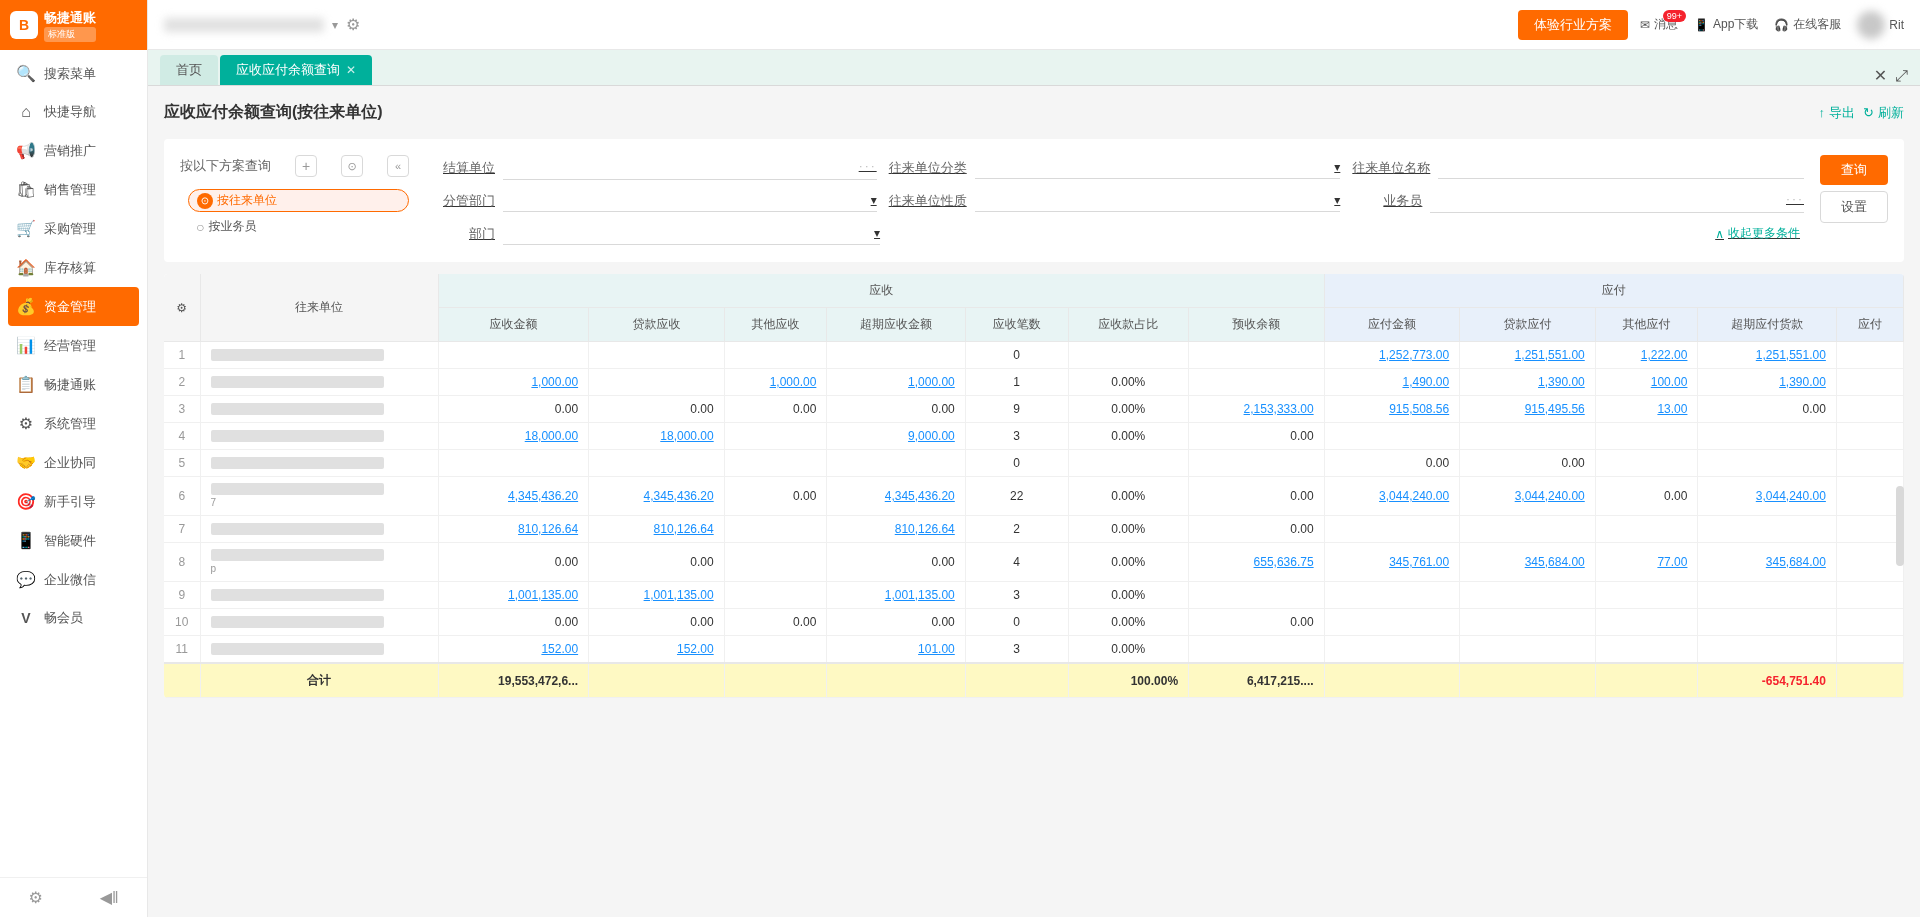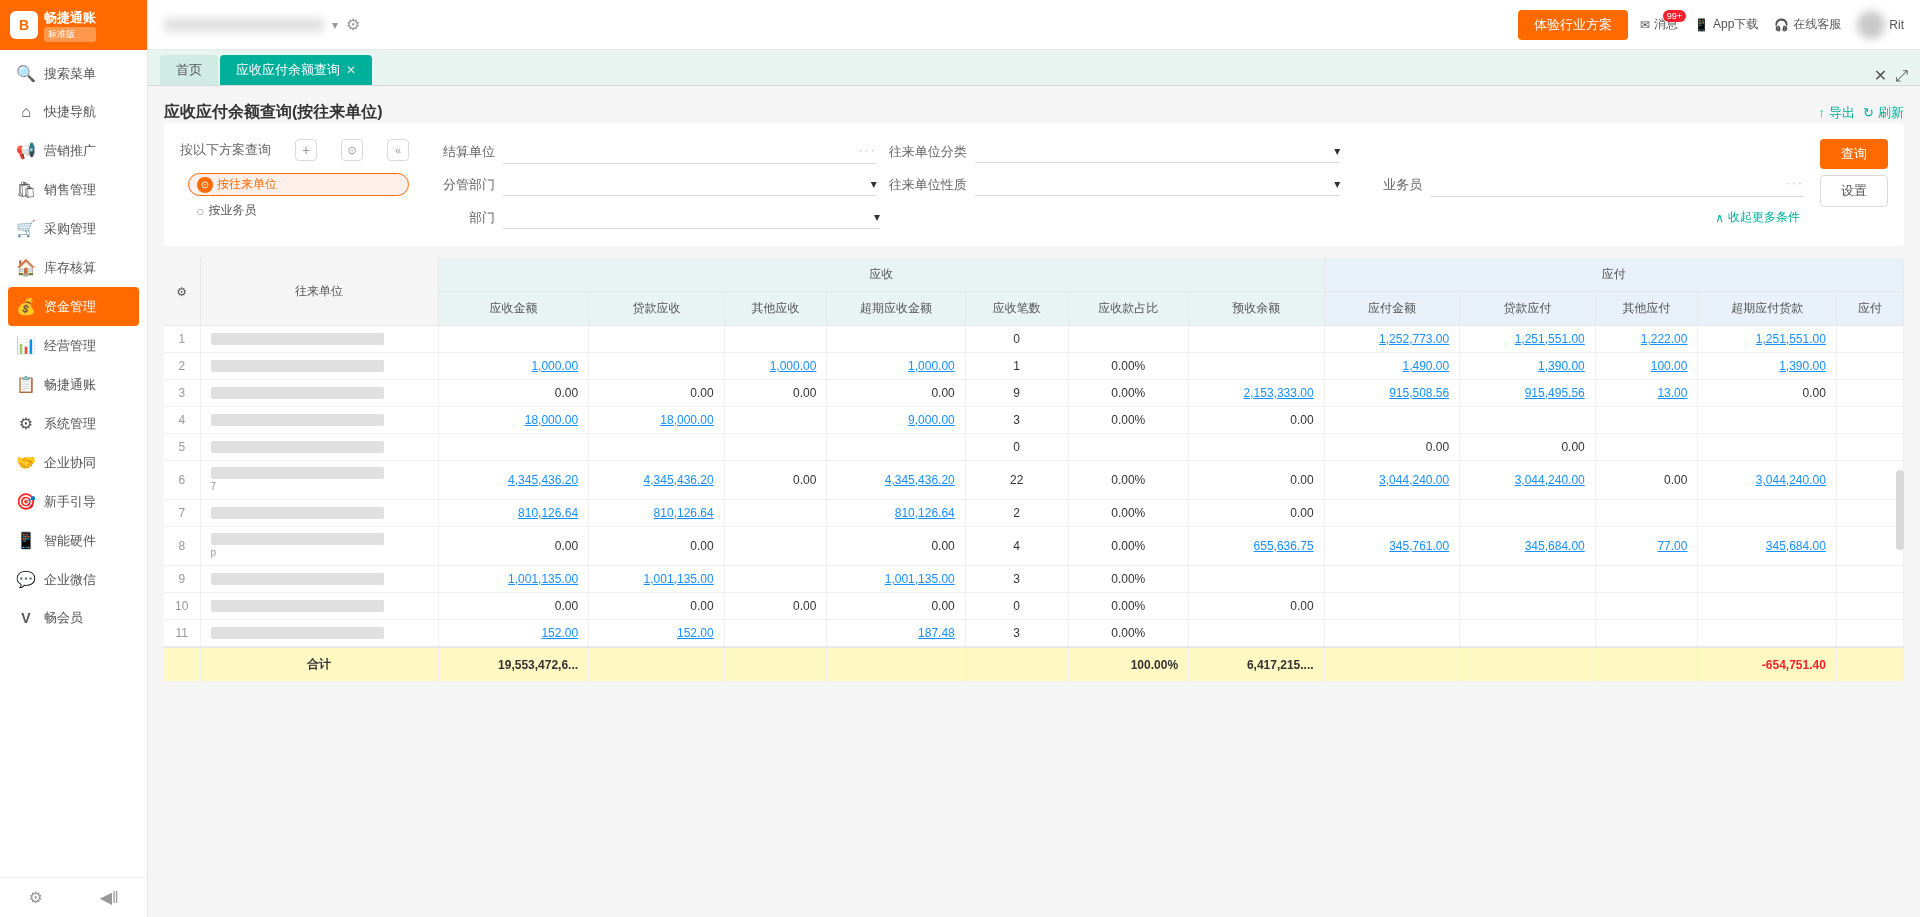--- a/index.html
+++ b/index.html
@@ -52,21 +52,21 @@
     .tab-active { padding: 6px 16px; font-size: 13px; color: #fff; cursor: pointer; background: #00b09b; border-radius: 4px 4px 0 0; display: flex; align-items: center; gap: 6px; }
     .tab-close { color: rgba(255,255,255,0.8); cursor: pointer; font-size: 12px; }
     .tab-bar-actions { margin-left: auto; display: flex; align-items: center; gap: 8px; }
     .tab-bar-action-btn { color: #555; font-size: 16px; cursor: pointer; }
 
     
     .main-content {
       position: fixed; left: 148px; top: 86px; right: 0; bottom: 0; overflow-y: auto; background: #f5f5f5;
     }
     .page-container { padding: 16px; }
-    .page-title-bar { display: flex; align-items: center; justify-content: space-between; }
+    .page-title-bar { display: flex; align-items: center; justify-content: space-between; margin-bottom: 16px; }
     .page-title { font-size: 16px; font-weight: bold; color: #333; }
     .page-actions { display: flex; gap: 8px; }
     .action-btn { display: flex; align-items: center; gap: 4px; color: #00b09b; cursor: pointer; font-size: 13px; border: none; background: none; }
 
     
     .filter-area { background: #fff; border-radius: 4px; padding: 16px; margin-bottom: 12px; }
     .filter-top { display: flex; align-items: center; gap: 24px; margin-bottom: 12px; }
     .filter-label { color: #666; font-size: 13px; }
     .filter-add-btn { width: 22px; height: 22px; border: 1px solid #d9d9d9; border-radius: 4px; display: flex; align-items: center; justify-content: center; cursor: pointer; color: #999; font-size: 14px; }
     .filter-scheme-btn { width: 22px; height: 22px; border: 1px solid #d9d9d9; border-radius: 4px; display: flex; align-items: center; justify-content: center; cursor: pointer; color: #999; font-size: 11px; }
@@ -253,35 +253,39 @@
               <span style="background:#ff6a00;color:#fff;border-radius:50%;width:16px;height:16px;display:inline-flex;align-items:center;justify-content:center;font-size:10px;">⊙</span>
               <span>按往来单位</span>
             </div>
             <div class="filter-option" style="margin-top:4px;">
               <span style="color:#999;font-size:14px;">○</span>
               <span>按业务员</span>
             </div>
           </div>
         </div>
 
-        <div style="flex:1;">
+        <div style="flex:1;text-decoration:underline;">
           <div class="filter-row">
             <div class="filter-field">
               <span class="filter-field-label">结算单位</span>
               <div style="flex:1;display:flex;align-items:center;border-bottom:1px solid #d9d9d9;padding-bottom:2px;">
                 <input class="filter-input" style="border: none; outline: none; flex: 1 1 0%;">
                 <span class="filter-dots">···</span>
               </div>
             </div>
             <div class="filter-field">
               <span class="filter-field-label">往来单位分类</span>
               <div class="filter-select">
                 <span></span>
                   <span>▾</span>
               </div>
+            </div>
+            <div class="filter-field">
+              <span class="filter-field-label">往来单位名称</span>
+              <input class="filter-input" style="">
             </div>
           </div>
 
           <div class="filter-row">
             <div class="filter-field">
               <span class="filter-field-label">分管部门</span>
               <div class="filter-select">
                 <span></span>
                   <span>▾</span>
               </div>
@@ -527,21 +531,21 @@
               <td></td>
             </tr>
             <tr>
               <td class="row-num center">11</td>
               <td class="left">
                 <div style="background: rgb(224, 224, 224); height: 12px; border-radius: 2px; width: 80%;"></div>
               </td>
               <td><a href="#">152.00</a></td>
               <td><a href="#">152.00</a></td>
               <td></td>
-              <td><a href="#">187.48</a></td>
+              <td><a href="#">101.00</a></td>
               <td class="center">3</td>
               <td class="center">0.00%</td>
               <td></td>
               <td></td>
               <td></td>
               <td></td>
               <td></td>
               <td></td>
             </tr>
           </tbody>

